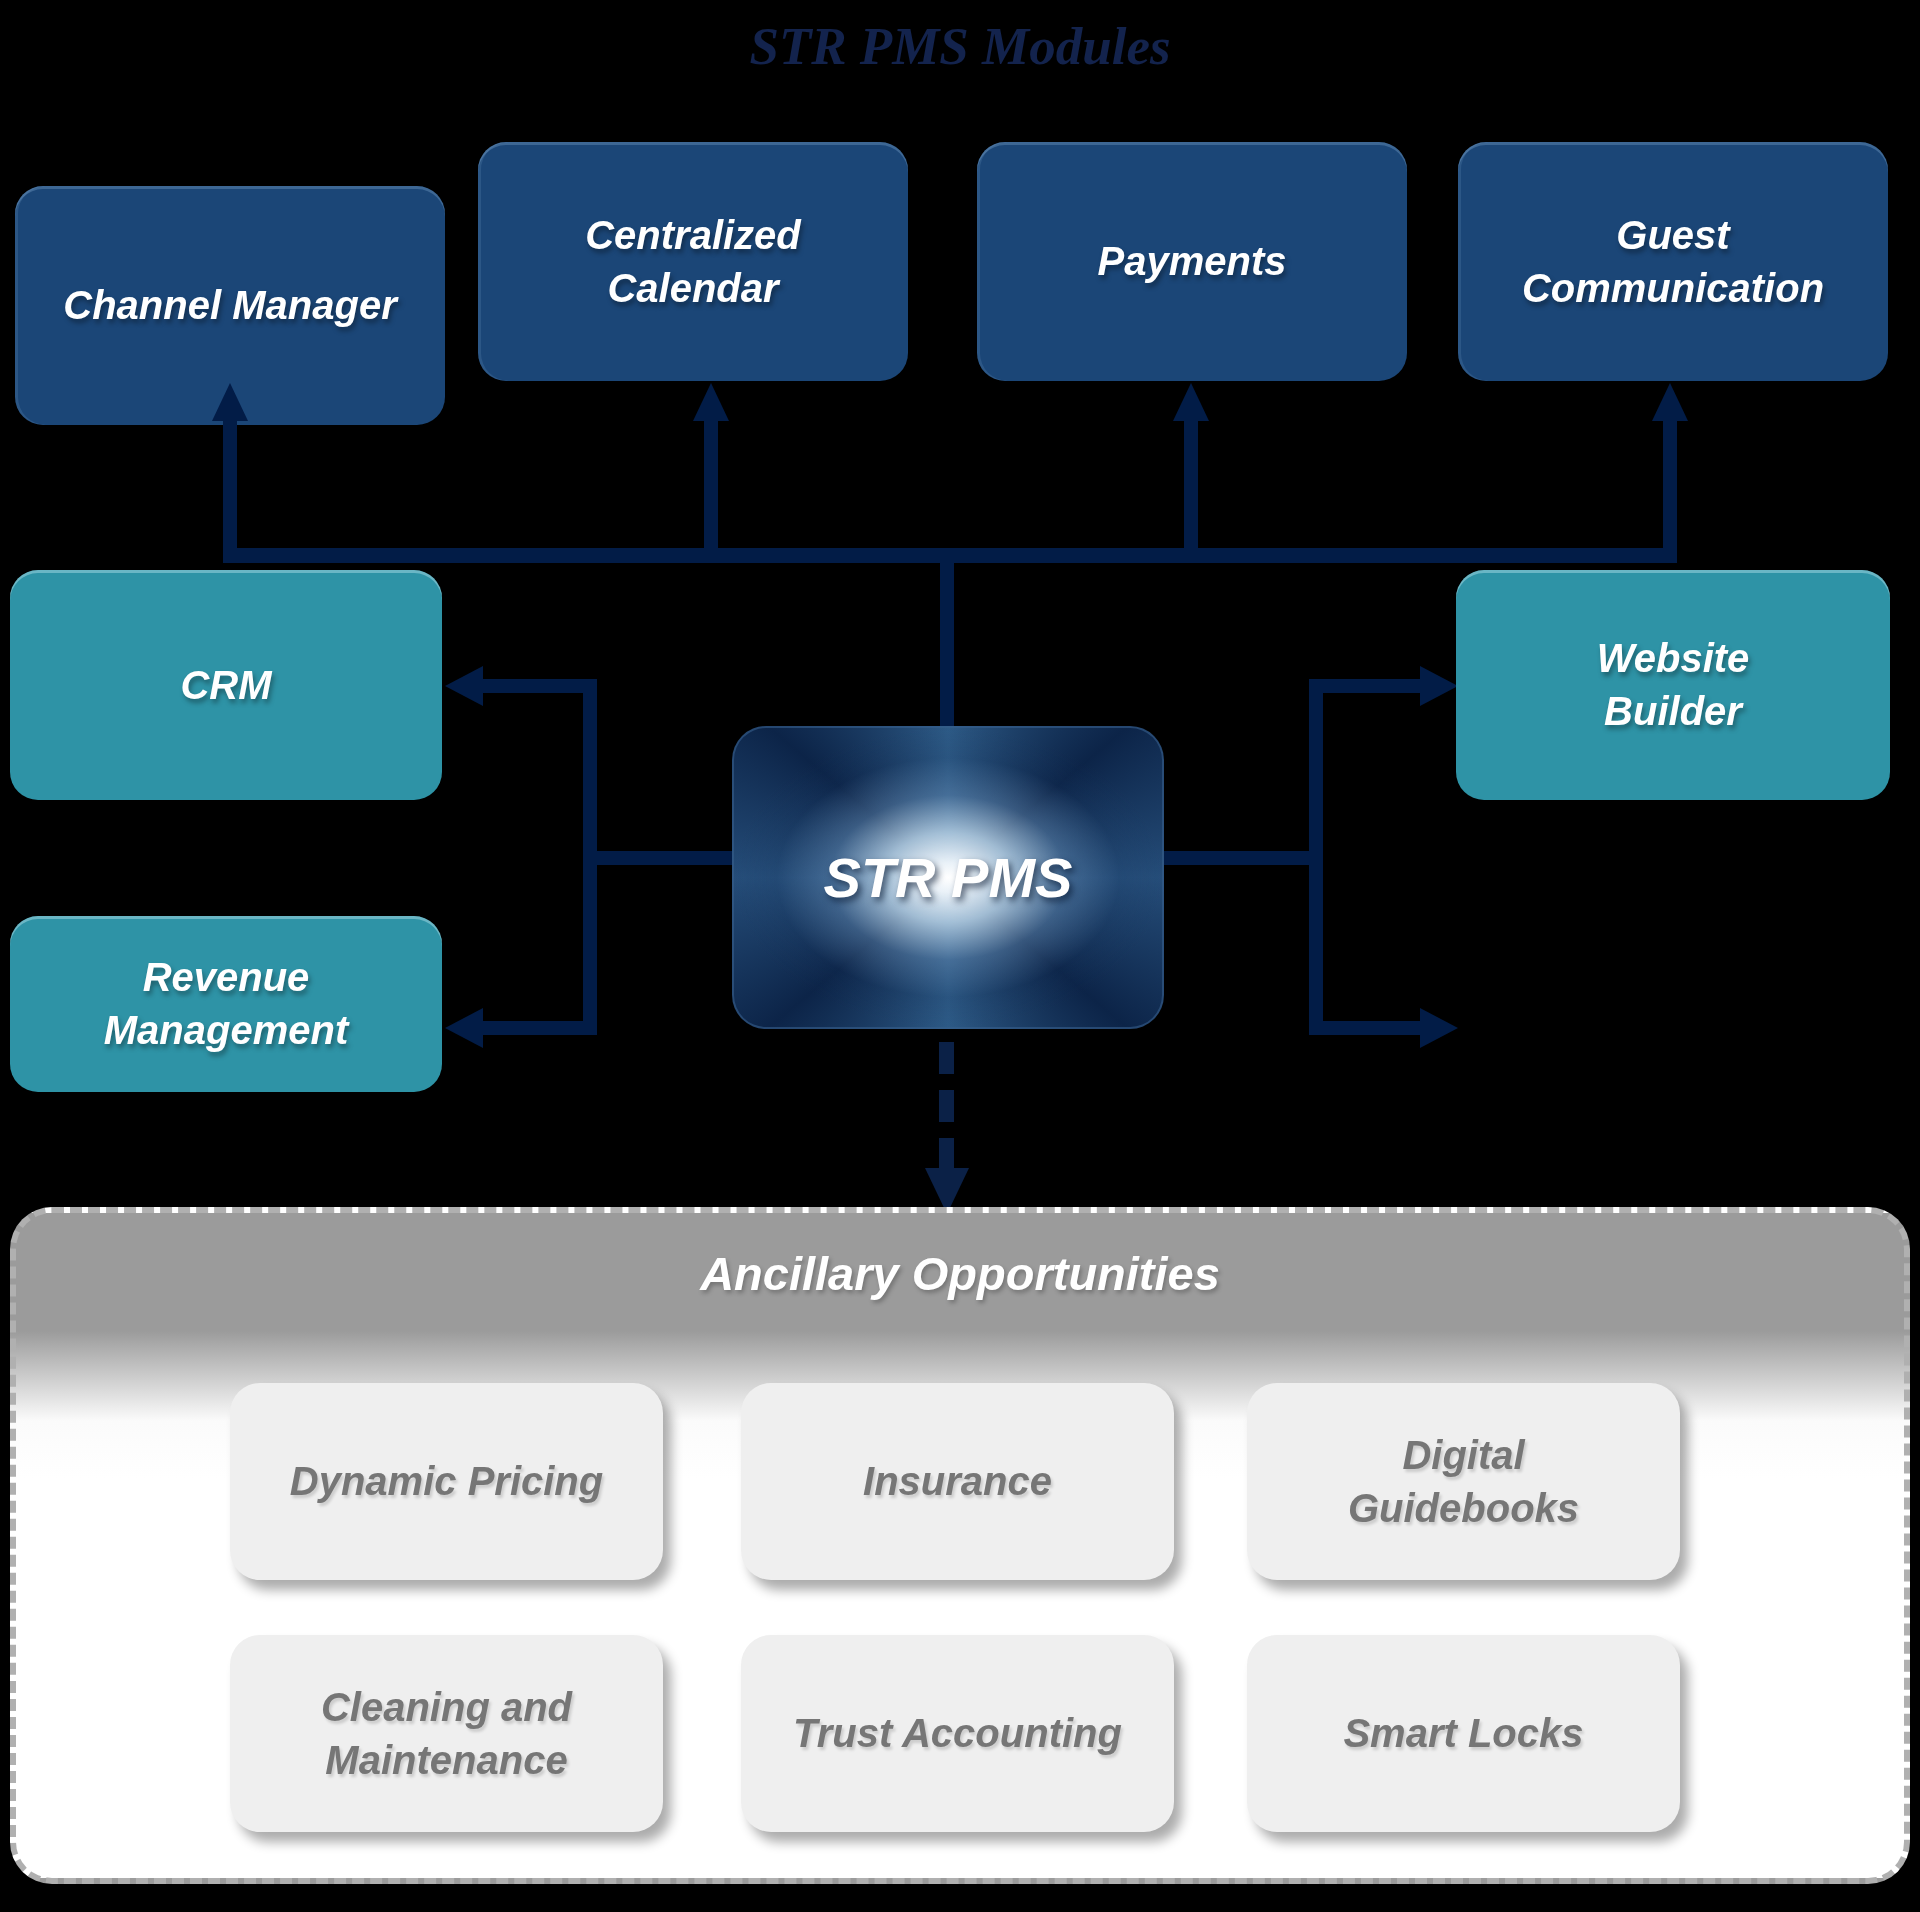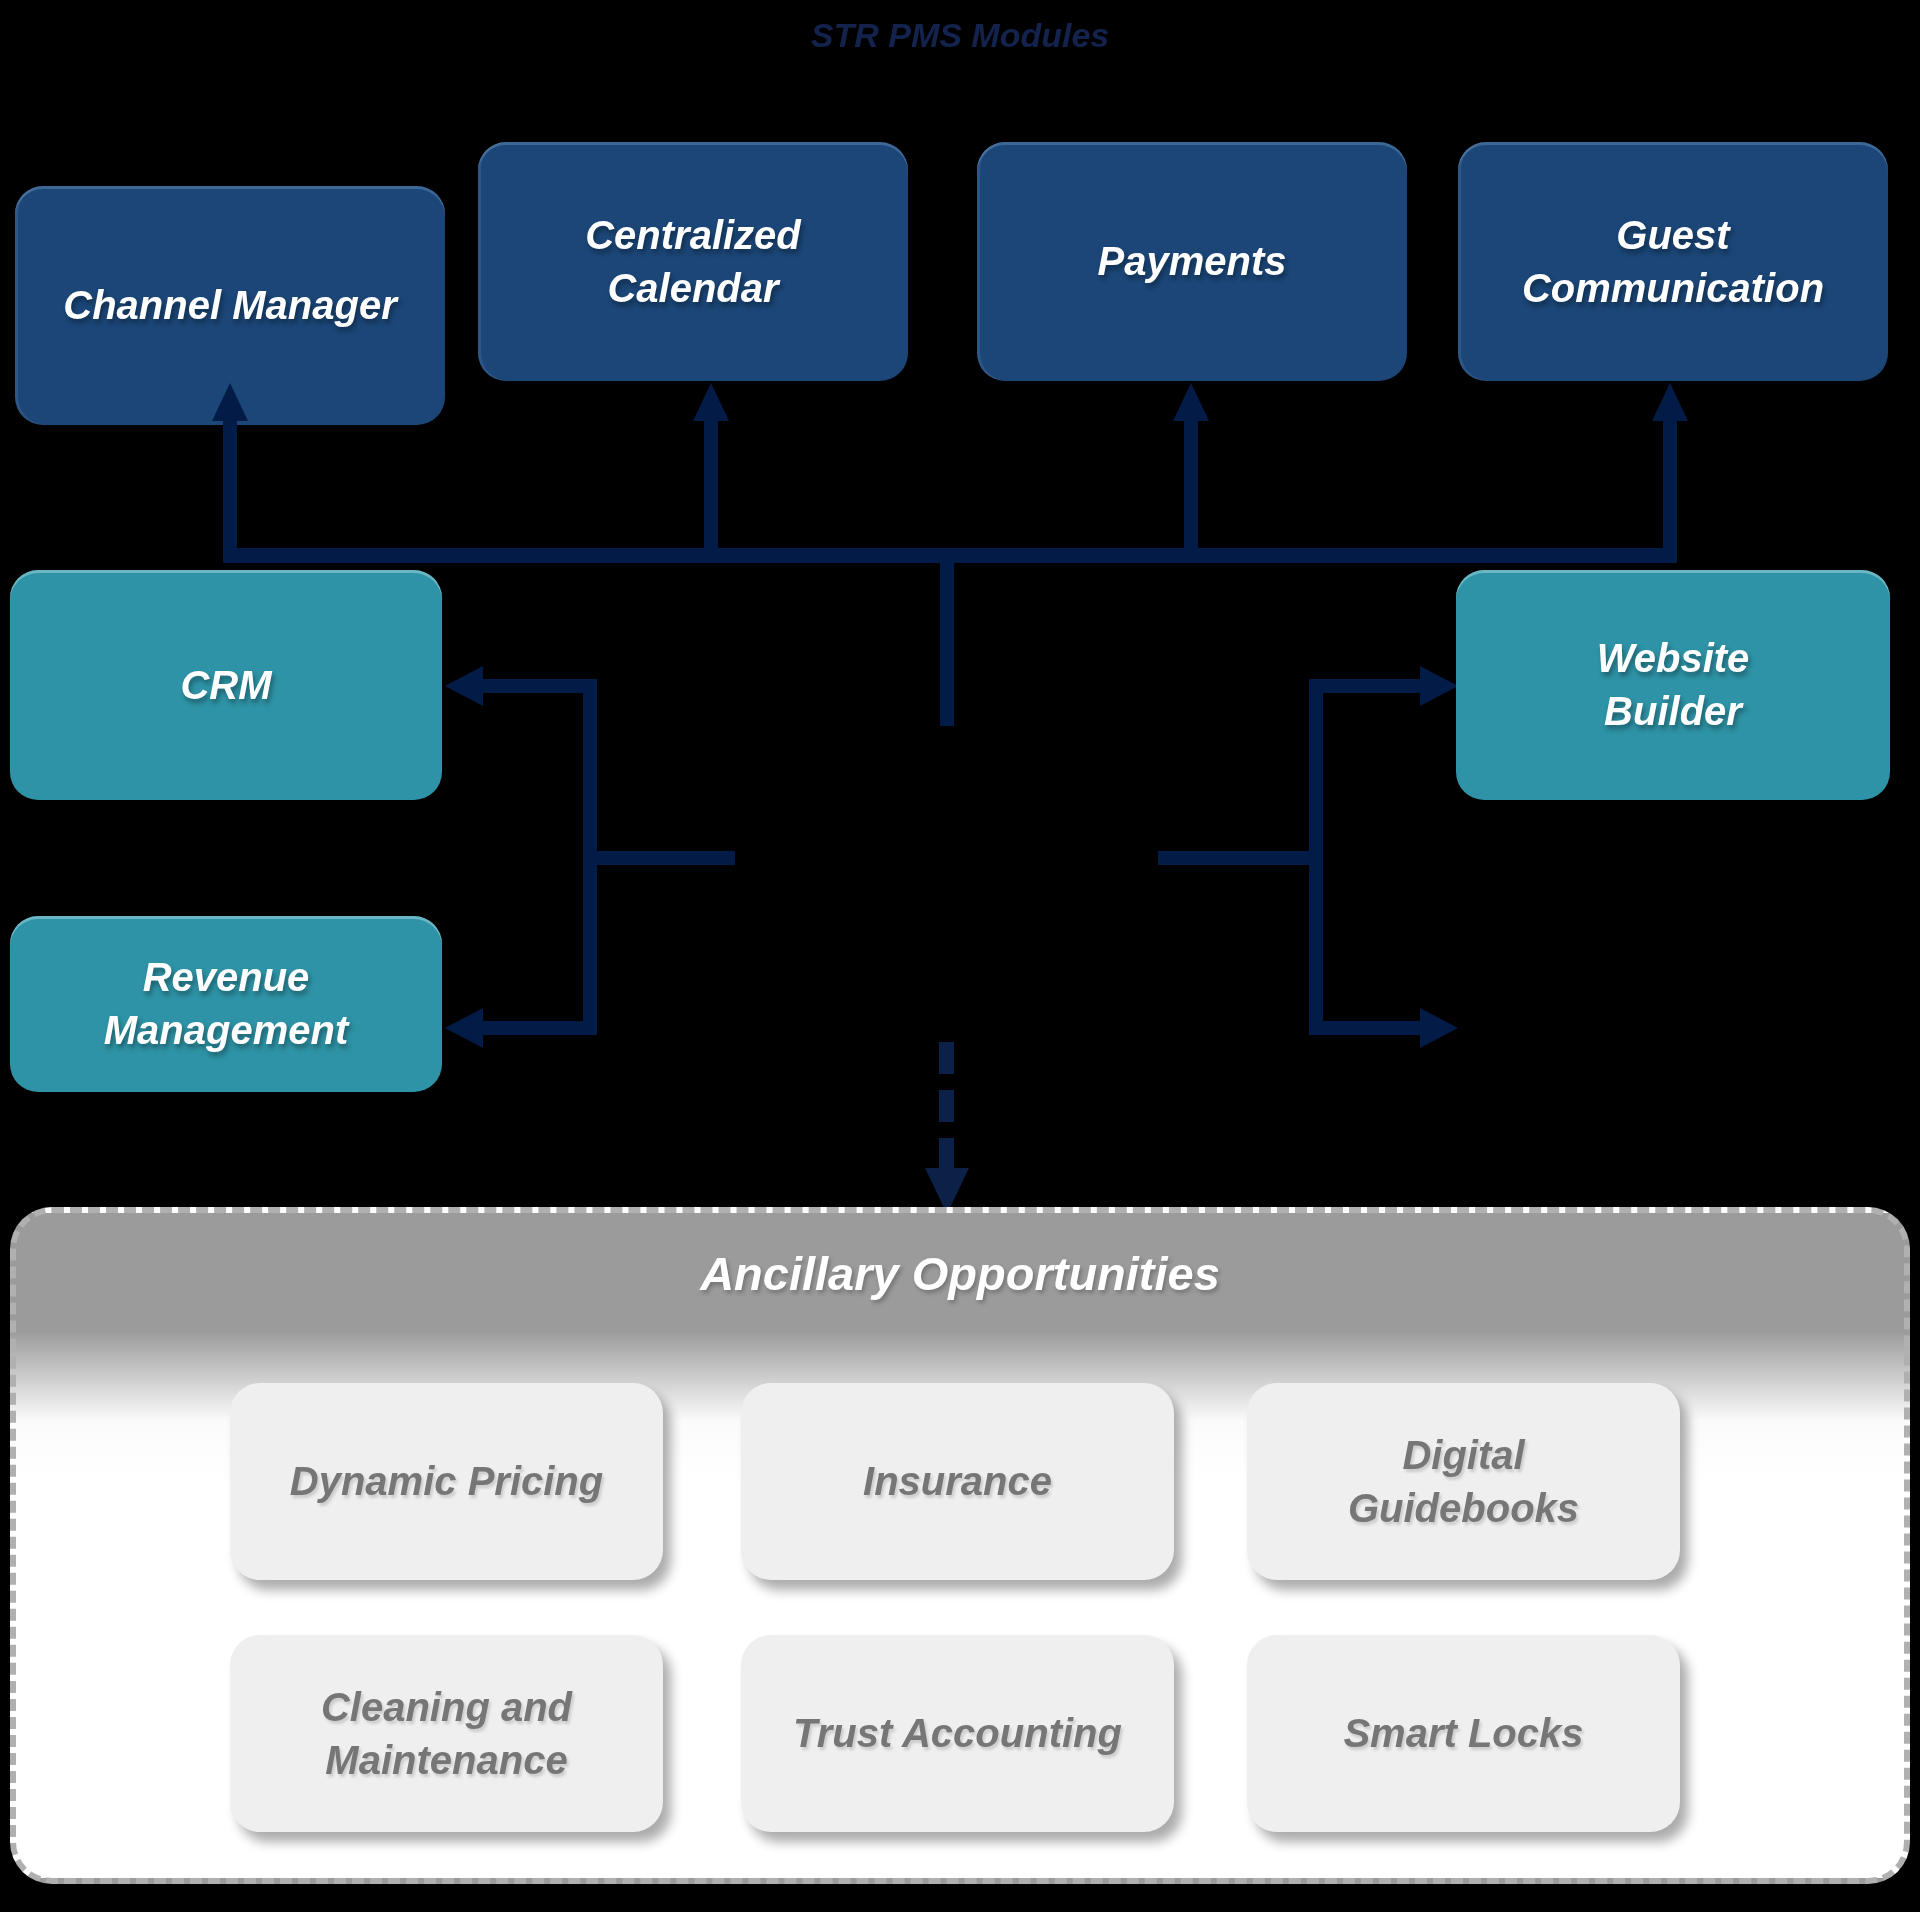--- a/index.html
+++ b/index.html
@@ -1,20 +1,20 @@
 <!DOCTYPE html>
 <html><head>
 <meta charset="utf-8">
 <style>
   html,body{margin:0;padding:0;background:#000;}
   .canvas{position:relative;width:1920px;height:1912px;background:#000;
           font-family:"Liberation Sans",sans-serif;overflow:hidden;}
 
   .title{position:absolute;top:16px;left:0;width:100%;text-align:center;margin:0;
-         font-size:34px;font-weight:bold;font-style:italic;color:#13234d;}
+         font-size:53px;font-weight:bold;font-style:italic;color:#13234d;font-family:Liberation Serif, serif;}
 
   .box{position:absolute;display:flex;align-items:center;justify-content:center;
        text-align:center;border-radius:28px;font-weight:bold;font-style:italic;
        color:#fff;font-size:40px;line-height:1.32;}
   .box .lbl{white-space:pre-line;text-shadow:2px 4px 5px rgba(0,0,0,0.35);}
   .blue{background:#1b4677;box-shadow:inset 0 3px 0 rgba(150,190,225,0.28),inset 3px 0 0 rgba(150,190,225,0.14);}
   .teal{background:#2e93a6;box-shadow:inset 0 3px 0 rgba(205,240,248,0.38);}
 
   .b-top1{left:15px;top:142px;width:430px;height:239px;margin-top:44px;}
   .b-top2{left:478px;top:142px;width:430px;height:239px;}
@@ -111,20 +111,23 @@
   </div>
   <div class="box teal b-rev">
     <span class="lbl">Revenue
 Management</span>
   </div>
   <div class="box teal b-web">
     <span class="lbl">Website
 Builder</span>
   </div>
 
+  <div class="center-box">
+    <span>STR PMS</span>
+  </div>
 
   <div class="dash-strip"></div>
   <div class="tri tri-down" style="left:925px;top:1168px;"></div>
 
   <div class="ancillary">
     <div class="anc-header">Ancillary Opportunities</div>
 
     <div class="anc-item r1 c1">
       <span class="lbl">Dynamic Pricing</span>
     </div>

